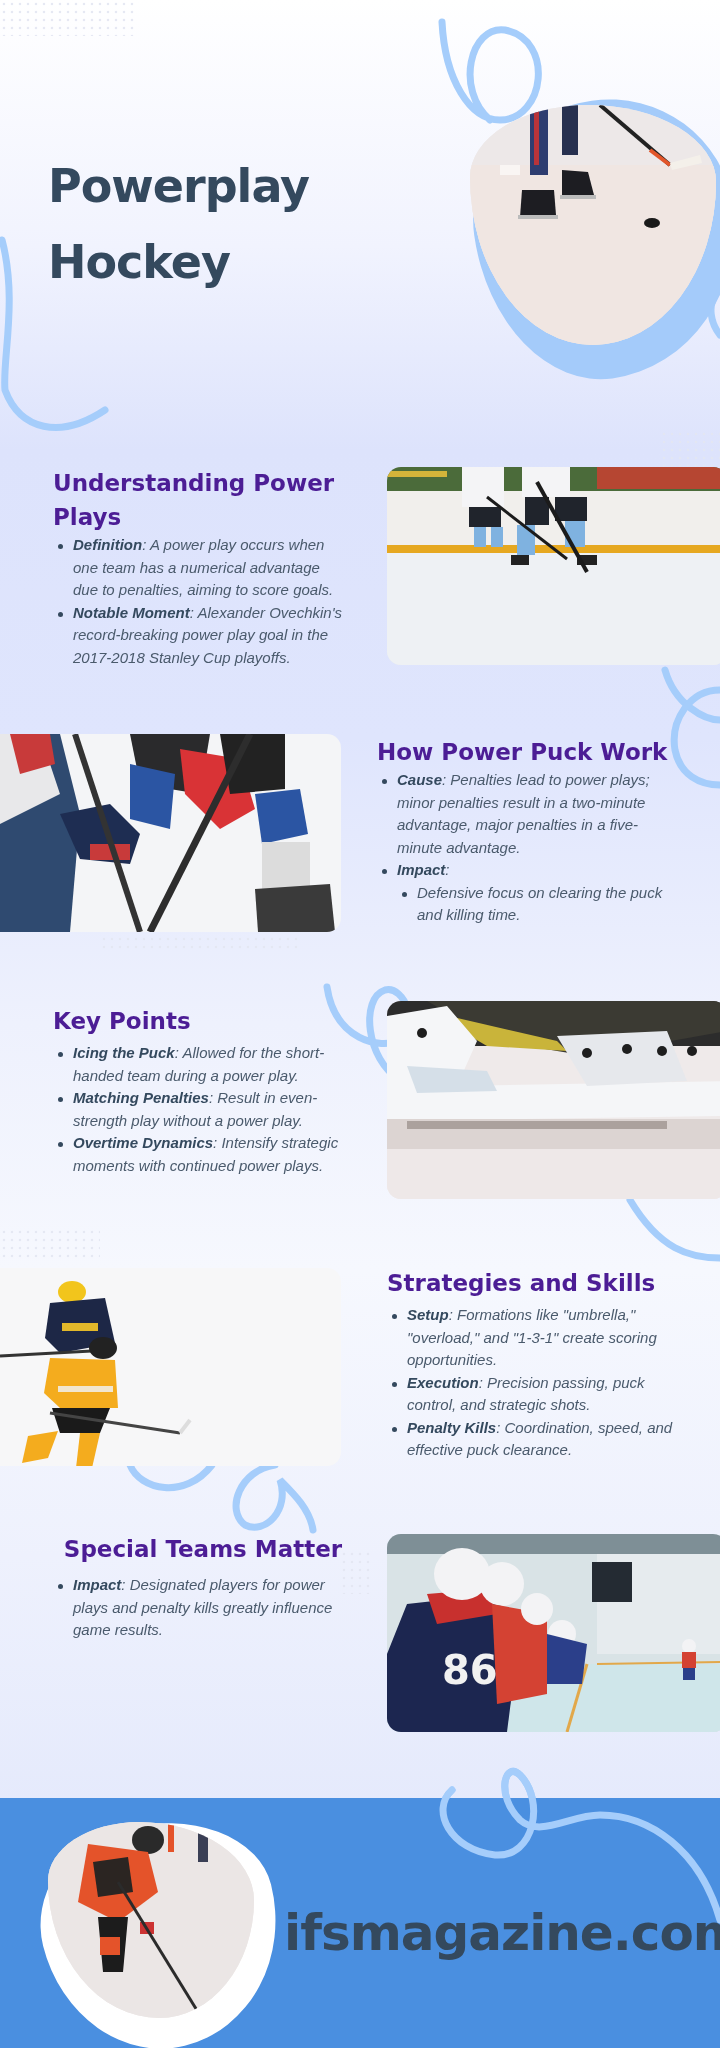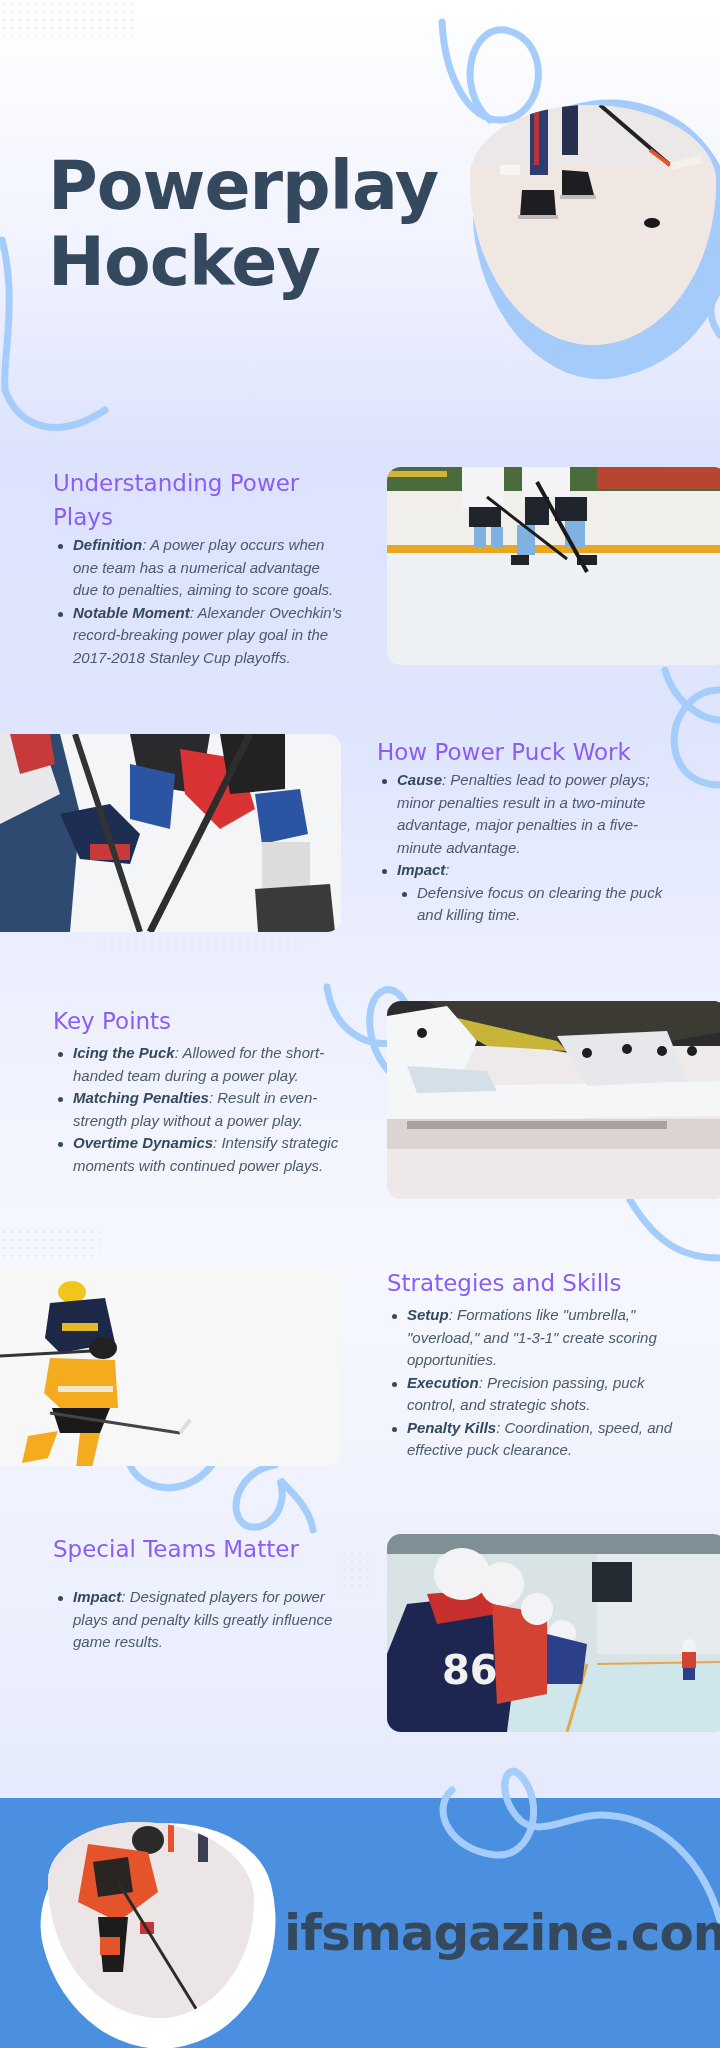--- a/index.html
+++ b/index.html
@@ -16,39 +16,39 @@
     background-image: radial-gradient(circle, #e3e6f2 1.4px, transparent 1.6px);
     background-size: 8px 8px;
     opacity: .9;
   }
   .swirls { position: absolute; left: 0; top: 0; width: 720px; height: 2048px; pointer-events: none; }
   .swirls path { fill: none; stroke: #a5cdfb; stroke-width: 7; stroke-linecap: round; }
 
   .hero-title {
     left: 48px; top: 148px; width: 420px;
     font-family: "DejaVu Sans", sans-serif;
-    font-size: 68px; line-height: 76px; font-weight: 700;
+    font-size: 46px; line-height: 76px; font-weight: 700;
     color: #34495e; letter-spacing: -1px;
   }
   .hero-blob-back {
     left: 476px; top: 100px; width: 260px; height: 278px;
     background: #a4cbfa;
     border-radius: 52% 48% 55% 45% / 42% 44% 56% 58%;
     transform: rotate(-8deg);
   }
   .hero-photo {
     left: 470px; top: 105px; width: 246px; height: 240px;
     border-radius: 48% 52% 50% 50% / 30% 32% 68% 70%;
     overflow: hidden;
     background: linear-gradient(170deg, #eae8ea 0%, #f4eeec 40%, #e8dcd6 100%);
   }
 
   .section-title {
     font-family: "DejaVu Sans", sans-serif;
-    font-size: 23px; font-weight: 400; line-height: 34px; color: #8b5cf6;
+    font-size: 23px; font-weight: 700; line-height: 34px; color: #4c1d95;
   }
   ul.bullets { list-style: none; font-style: italic; }
   ul.bullets li {
     position: relative; padding-left: 20px;
     font-size: 15px; line-height: 22.5px; color: #4a5a6c;
   }
   ul.bullets li::before {
     content: ""; position: absolute; left: 5px; top: 10px;
     width: 5px; height: 5px; border-radius: 50%; background: #34495e;
   }
@@ -240,21 +240,21 @@
 <div class="abs" style="left:387px;top:1266px;width:300px;">
   <h2 class="section-title" style="margin-bottom:4px;">Strategies and Skills</h2>
   <ul class="bullets">
     <li><b>Setup</b><span>: Formations like "umbrella," "overload," and "1-3-1" create scoring opportunities.</span></li>
     <li><b>Execution</b><span>: Precision passing, puck control, and strategic shots.</span></li>
     <li><b>Penalty Kills</b><span>: Coordination, speed, and effective puck clearance.</span></li>
   </ul>
 </div>
 
 <div class="abs" style="left:53px;top:1532px;width:300px;">
-  <h2 class="section-title" style="margin-bottom:20px;">Special Teams Matter</h2>
+  <h2 class="section-title" style="margin-bottom:8px;text-align:center;">Special Teams Matter</h2>
   <ul class="bullets">
     <li><b>Impact</b><span>: Designated players for power plays and penalty kills greatly influence game results.</span></li>
   </ul>
 </div>
 <div class="photo" style="left:387px;top:1534px;width:340px;height:198px;" aria-label="team-bench-number-86-photo">
   <svg viewBox="0 0 340 198" preserveAspectRatio="none">
     <rect width="340" height="198" fill="#d9e3e6"></rect>
     <rect x="0" y="0" width="340" height="20" fill="#7e8f96"></rect>
     <rect x="210" y="20" width="130" height="100" fill="#e6ebee"></rect>
     <rect x="205" y="28" width="40" height="40" fill="#242b33"></rect>

